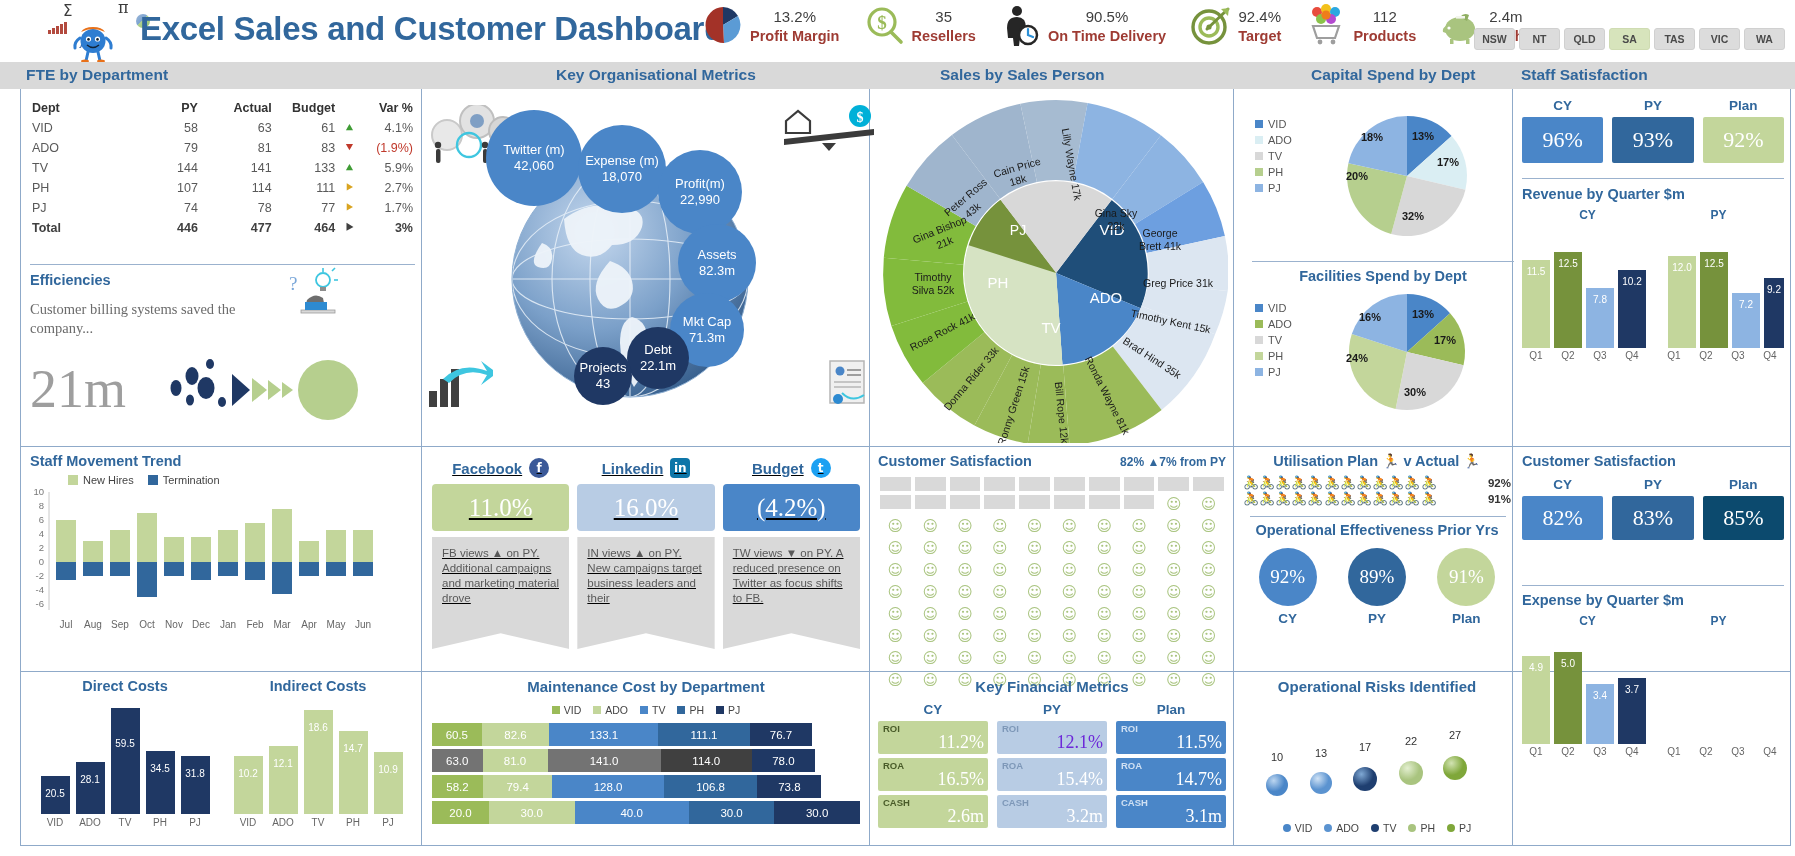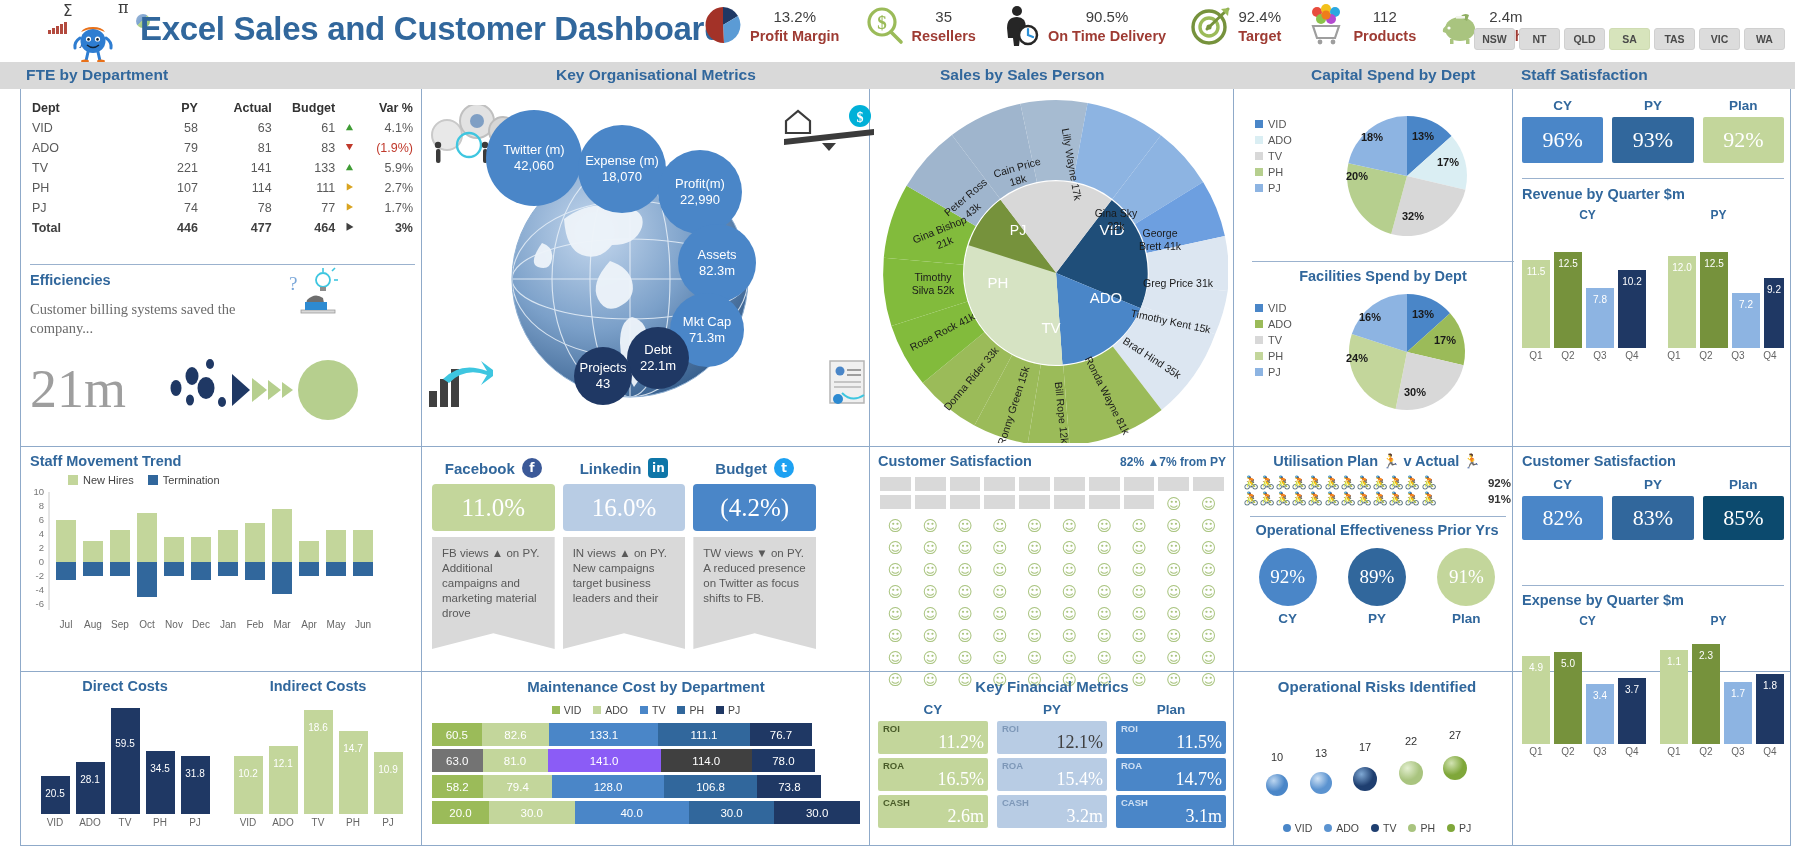--- a/index.html
+++ b/index.html
@@ -305,21 +305,21 @@
         <tr>
           <td>ADO</td>
           <td class="tr-r">79</td>
           <td class="tr-r">81</td>
           <td class="tr-r">83</td>
           <td class="tr-c arrow-dn">⯆</td>
           <td class="tr-r neg">(1.9%)</td>
         </tr>
         <tr>
           <td>TV</td>
-          <td class="tr-r">221</td>
+          <td class="tr-r">144</td>
           <td class="tr-r">141</td>
           <td class="tr-r">133</td>
           <td class="tr-c arrow-up">⯅</td>
           <td class="tr-r">5.9%</td>
         </tr>
         <tr>
           <td>PH</td>
           <td class="tr-r">107</td>
           <td class="tr-r">114</td>
           <td class="tr-r">111</td>
@@ -766,21 +766,21 @@
         <text x="198" y="140">Jan</text>
           <text x="225" y="140">Feb</text>
           <text x="252" y="140">Mar</text>
         <text x="279" y="140">Apr</text>
           <text x="306" y="140">May</text>
           <text x="333" y="140">Jun</text>
       </g>
     </svg>
   </div>
 
-  <div class="panel" style="left:432px;top:458px;width:384px;">
+  <div class="panel" style="left:432px;top:458px;width:428px;text-decoration:underline;">
     <div style="display:flex;gap:8px">
 
       <div style="flex:1">
         <div class="soc-head">
           <span>Facebook</span>
           <span class="soc-badge" style="background:#3b5998;border-radius:50%">f</span>
         </div>
         <div class="soc-box" style="margin-top:6px;background:#c3d69b">11.0%</div>
         <div class="soc-ribbon" style="height:112px;margin-top:6px">FB views ▲ on PY. Additional campaigns and marketing material drove</div>
       </div>
@@ -980,34 +980,20 @@
         <div style="position:relative;width:28px;height:92px;background:#76923c">
             <div class="bar-val" style="top:6px">5.0</div>
           </div>
         <div style="position:rel\ative;width:28px;height:60px;background:#8db4e2;position:relative">
             <div class="bar-val" style="top:6px">3.4</div>
           </div>
         <div style="position:relative;width:28px;height:66px;background:#1f3864">
             <div class="bar-val" style="top:6px">3.7</div>
           </div>
       </div>
-      <div style="position:absolute;right:0;bottom:0;display:flex;gap:4px;align-items:flex-end;height:110px">
-        <div style="position:relative;width:28px;height:94px;background:#c3d69b">
-            <div class="bar-val" style="top:6px">1.1</div>
-          </div>
-        <div style="position:relative;width:28px;height:100px;background:#76923c">
-            <div class="bar-val" style="top:6px">2.3</div>
-          </div>
-        <div style="position:relative;width:28px;height:62px;background:#8db4e2">
-            <div class="bar-val" style="top:6px">1.7</div>
-          </div>
-        <div style="position:relative;width:28px;height:70px;background:#1f3864">
-            <div class="bar-val" style="top:6px">1.8</div>
-          </div>
-      </div>
     </div>
     <div style="display:flex;margin-top:2px">
       <div style="display:flex;gap:4px">
           <div class="axis-lab" style="width:28px">Q1</div>
           <div class="axis-lab" style="width:28px">Q2</div>
           <div class="axis-lab" style="width:28px">Q3</div>
           <div class="axis-lab" style="width:28px">Q4</div>
         </div>
       <div style="flex:1"></div>
       <div style="display:flex;gap:4px">
@@ -1103,21 +1089,21 @@
       <div style="display:flex;height:23px;margin-bottom:3px">
         <div class="mcell" style="background:#9bbb59;width:11.6%">60.5</div>
         <div class="mcell" style="background:#c3d69b;width:15.8%">82.6</div>
         <div class="mcell" style="background:#4a86c8;width:25.5%">133.1</div>
         <div class="mcell" style="background:#31679c;width:21.3%">111.1</div>
         <div class="mcell" style="background:#1f3864;width:14.7%">76.7</div>
       </div>
       <div style="display:flex;height:23px;margin-bottom:3px">
         <div class="mcell" style="background:#737373;width:11.8%">63.0</div>
         <div class="mcell" style="background:#c3d69b;width:15.2%">81.0</div>
-        <div class="mcell" style="background:#8b5cf6;width:26.4%">141.0</div>
+        <div class="mcell" style="background:#737373;width:26.4%">141.0</div>
         <div class="mcell" style="background:#404040;width:21.4%">114.0</div>
         <div class="mcell" style="background:#1f3864;width:14.6%">78.0</div>
       </div>
       <div style="display:flex;height:23px;margin-bottom:3px">
         <div class="mcell" style="background:#9bbb59;width:11.9%">58.2</div>
         <div class="mcell" style="background:#c3d69b;width:16.2%">79.4</div>
         <div class="mcell" style="background:#4a86c8;width:26.1%">128.0</div>
         <div class="mcell" style="background:#31679c;width:21.8%">106.8</div>
         <div class="mcell" style="background:#1f3864;width:15.0%">73.8</div>
       </div>
@@ -1139,21 +1125,21 @@
       <div class="khead" style="flex:1">Plan</div>
     </div>
 
     <div style="display:flex;gap:9px;margin-top:4px">
       <div class="fin" style="flex:1;height:33px;background:#c3d69b;color:#4a5c2a">
         <span class="fl">ROI</span>
         <span class="fv" style="color:#fff">11.2%</span>
       </div>
       <div class="fin" style="flex:1;height:33px;background:#b8cce4;color:#7e98b8">
         <span class="fl">ROI</span>
-        <span class="fv" style="color:#404040">12.1%</span>
+        <span class="fv" style="color:#6d28d9">12.1%</span>
       </div>
       <div class="fin" style="flex:1;height:33px;background:#4a86c8;color:#cfe0f3">
         <span class="fl">ROI</span>
         <span class="fv" style="color:#fff">11.5%</span>
       </div>
     </div>
 
     <div style="display:flex;gap:9px;margin-top:4px">
       <div class="fin" style="flex:1;height:33px;background:#c3d69b;color:#4a5c2a">
         <span class="fl">ROA</span>

